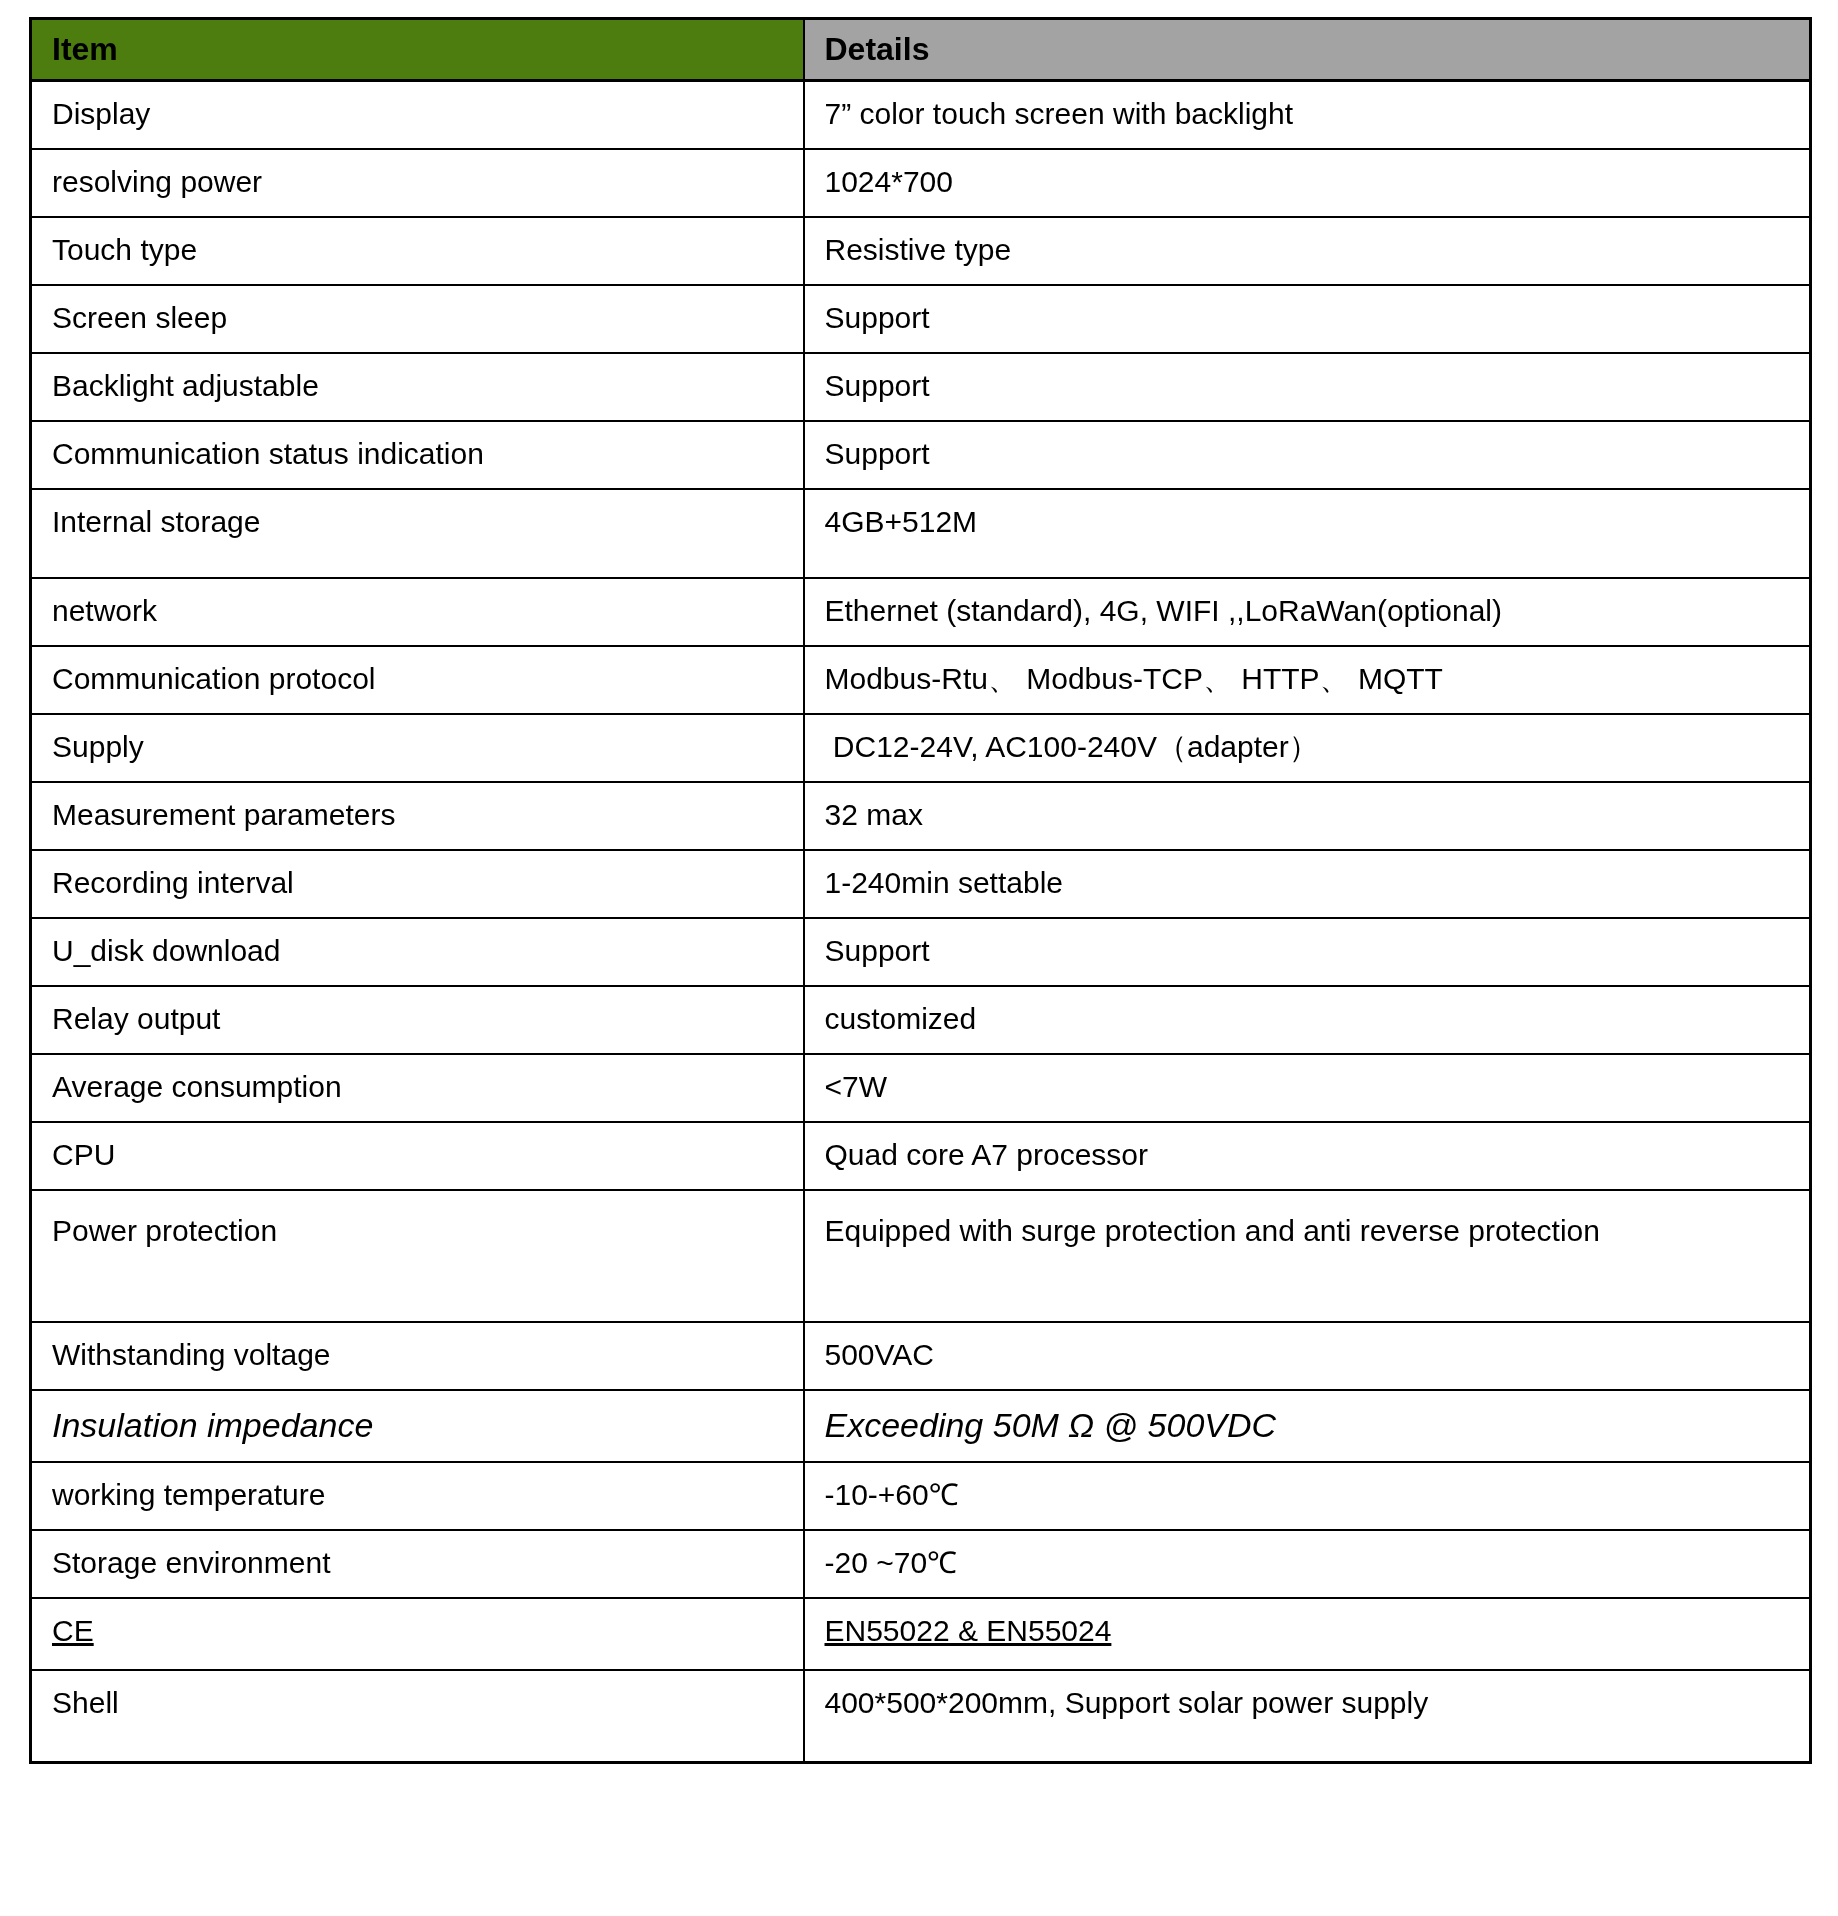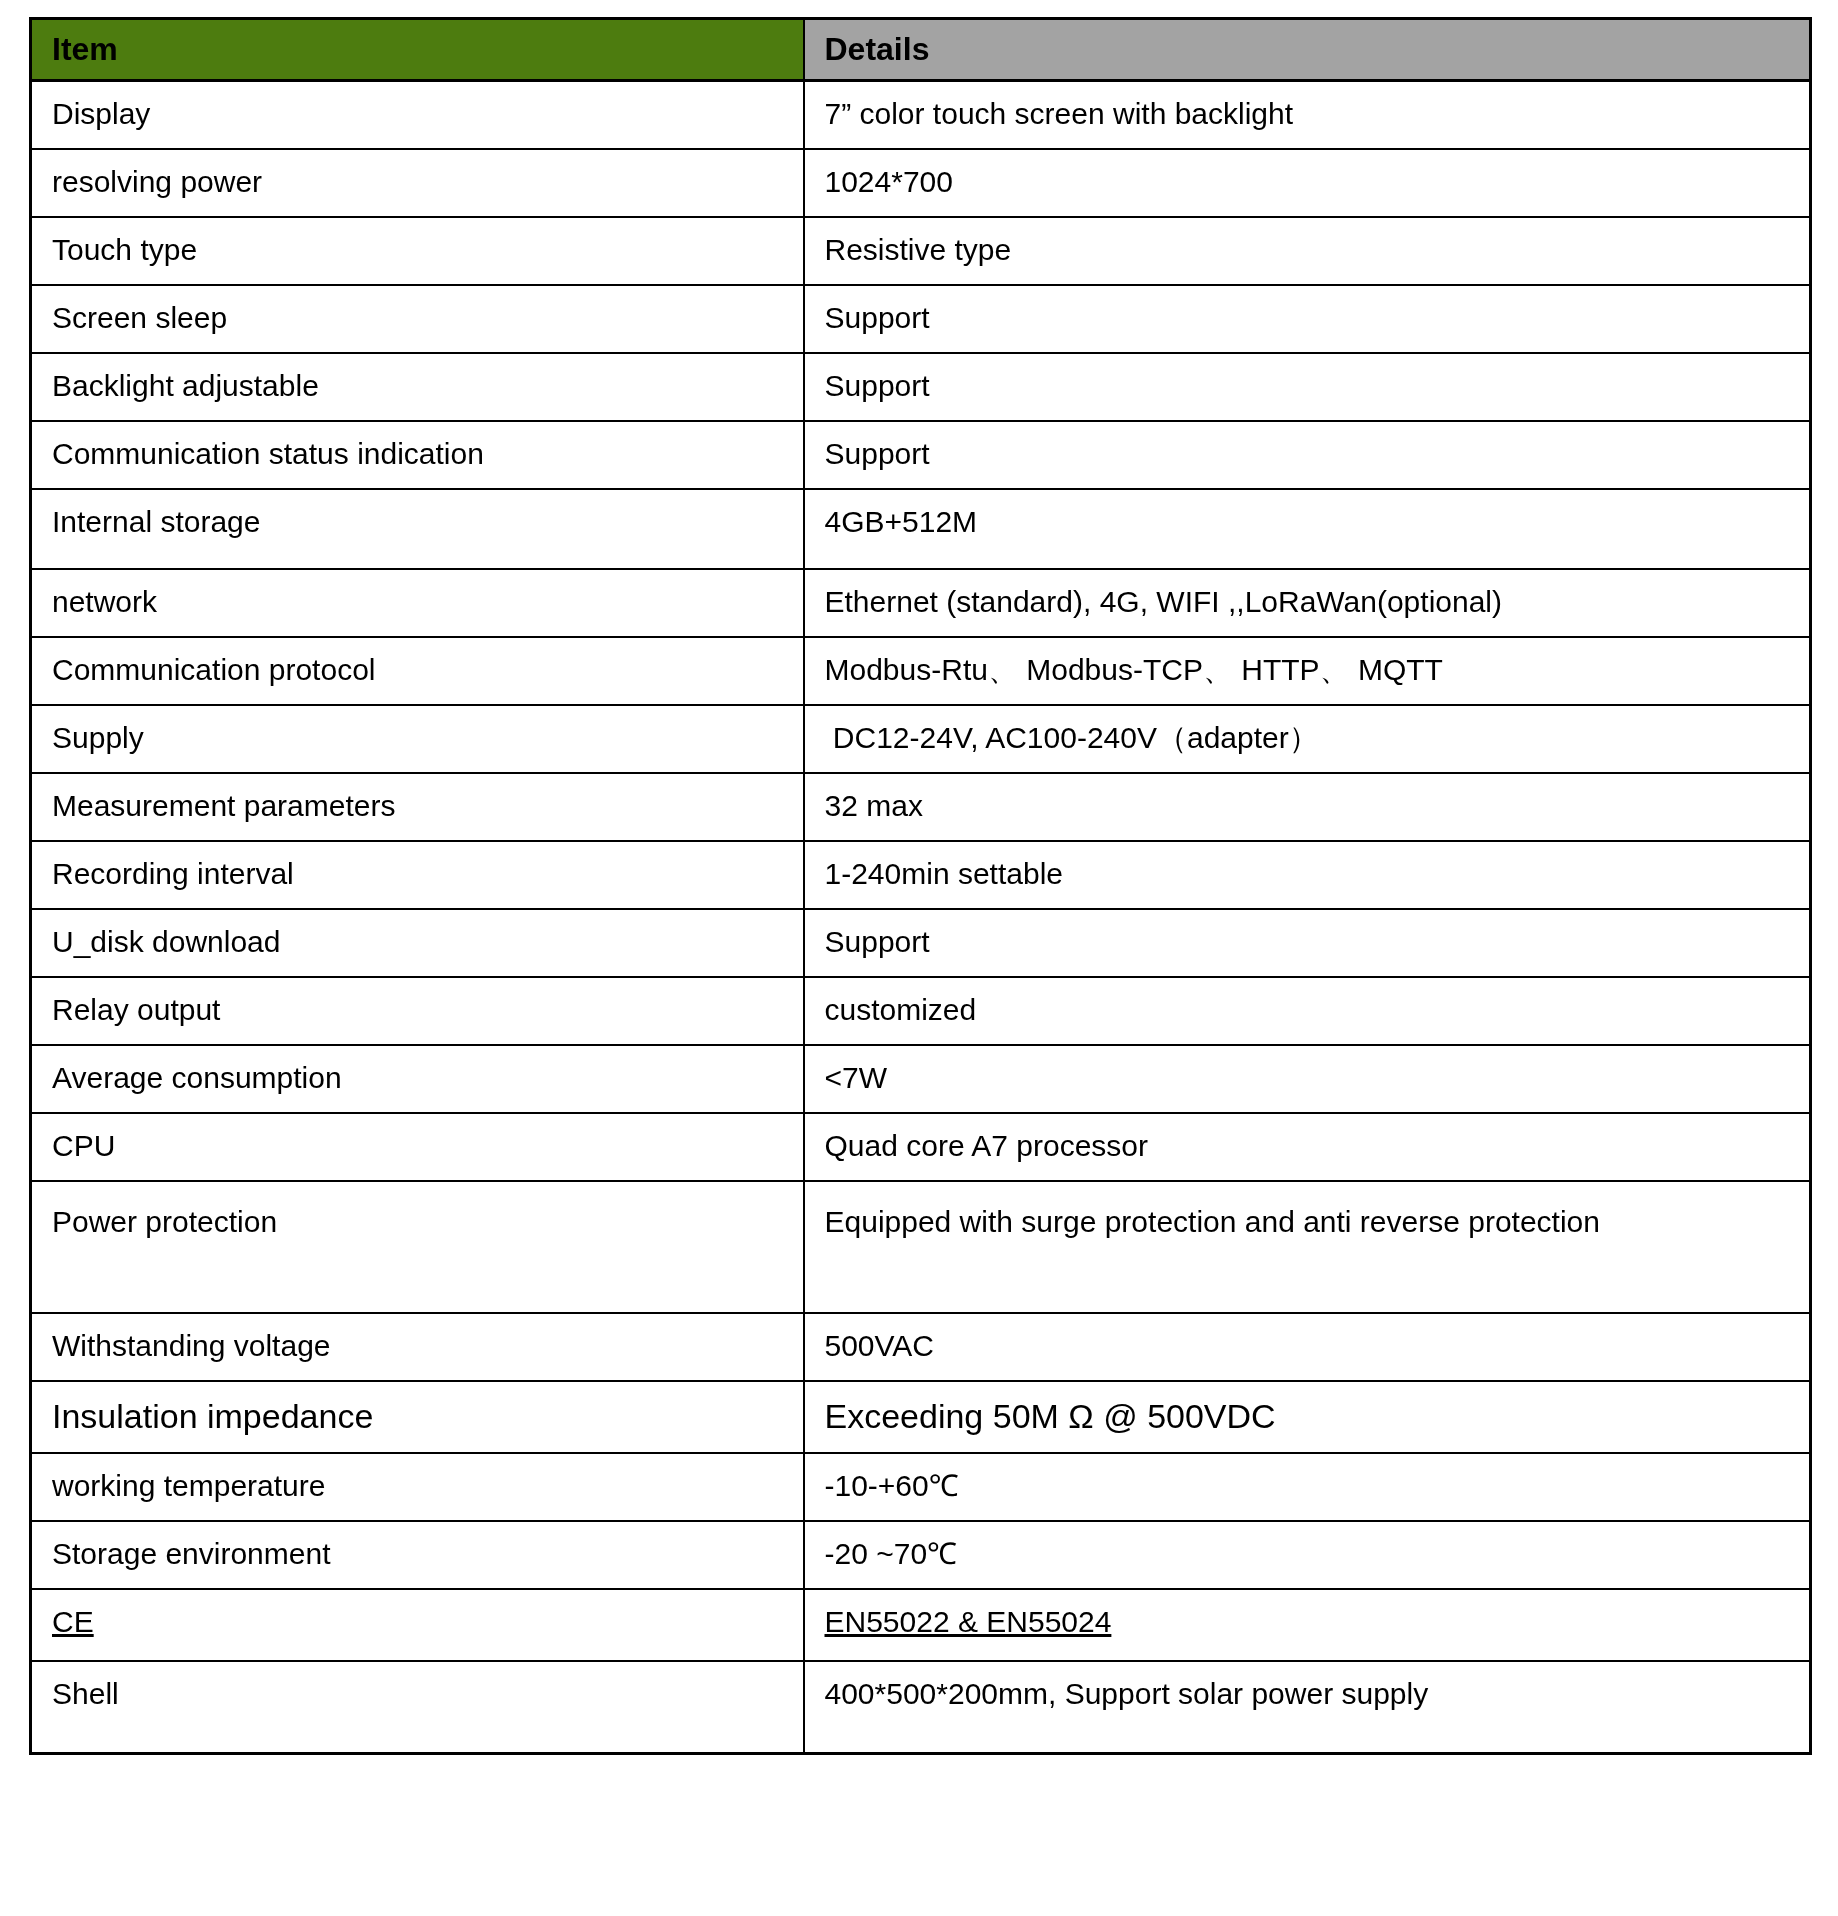--- a/index.html
+++ b/index.html
@@ -37,24 +37,24 @@
   }
   table.spec td {
     font-size: 30px;
     line-height: 1.25;
     padding: 13px 0 8px 20px;
     vertical-align: top;
     text-align: left;
   }
   col.c-item { width: 773px; }
   tr.h-std  { height: 68px;  }
-  tr.h-tall1 { height: 80px; }
+  tr.h-tall1 { height: 89px; }
   tr.h-tall2 { height: 102px; }
   tr.h-power { height: 132px; }
-  tr.h-ins   { height: 72px;  }
+  tr.h-ins   { height: 72px; font-style: italic;  }
   tr.h-ce    { height: 72px; text-decoration: underline;  }
   tr.h-shell { height: 93px;  }
   tr.h-power td { line-height: 1.78; }
   tr.h-ins td { font-size: 34px; }
 </style>
 </head>
 <body>
 
 <div class="page">
   <table class="spec">

